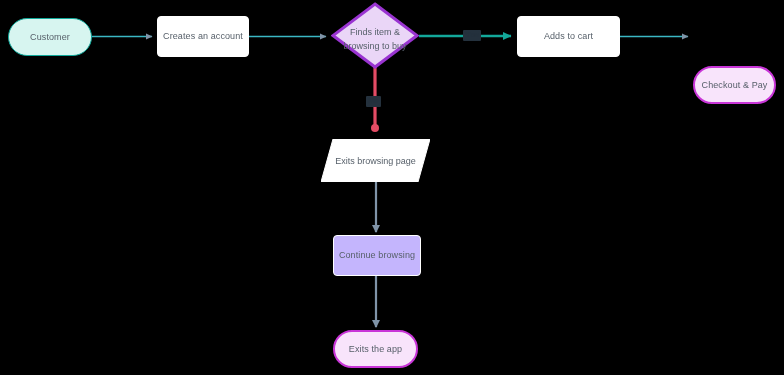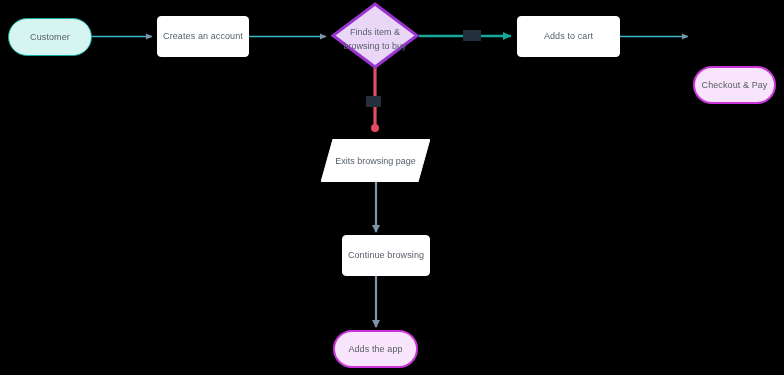--- a/index.html
+++ b/index.html
@@ -165,27 +165,27 @@
 <div class="para-wrap" style="left:321px; top:139px; width:109px; height:43px;">
   <svg width="109" height="43" viewBox="0 0 109 43" style="position:absolute;left:0;top:0;">
     <polygon points="12,0 109,0 97,43 0,43" fill="#ffffff" stroke="#ffffff" stroke-width="1"></polygon>
   </svg>
   <div class="para-label">
     <span>Exits browsing page</span>
   </div>
 </div>
 
 <div class="node node-rect" style="left:333px; top:235px; width:88px; height:41px;
-            background:#ffffff; border:1px solid #ffffff;margin-left:9px;">
+            background:#c4b5fd; border:1px solid #ffffff;">
   <span>Continue browsing</span>
 </div>
 
 <div class="node node-stadium" style="left:333px; top:330px; width:85px; height:38px;
             background:#f8e4fb; border:2px solid #c935d8;">
-  <span>Adds the app</span>
+  <span>Exits the app</span>
 </div>
 
 <div class="edge-label" style="left:463px; top:30px;">
   <span>Yes</span>
 </div>
 
 <div class="edge-label" style="left:366px; top:96px;">
   <span>No</span>
 </div>
 

